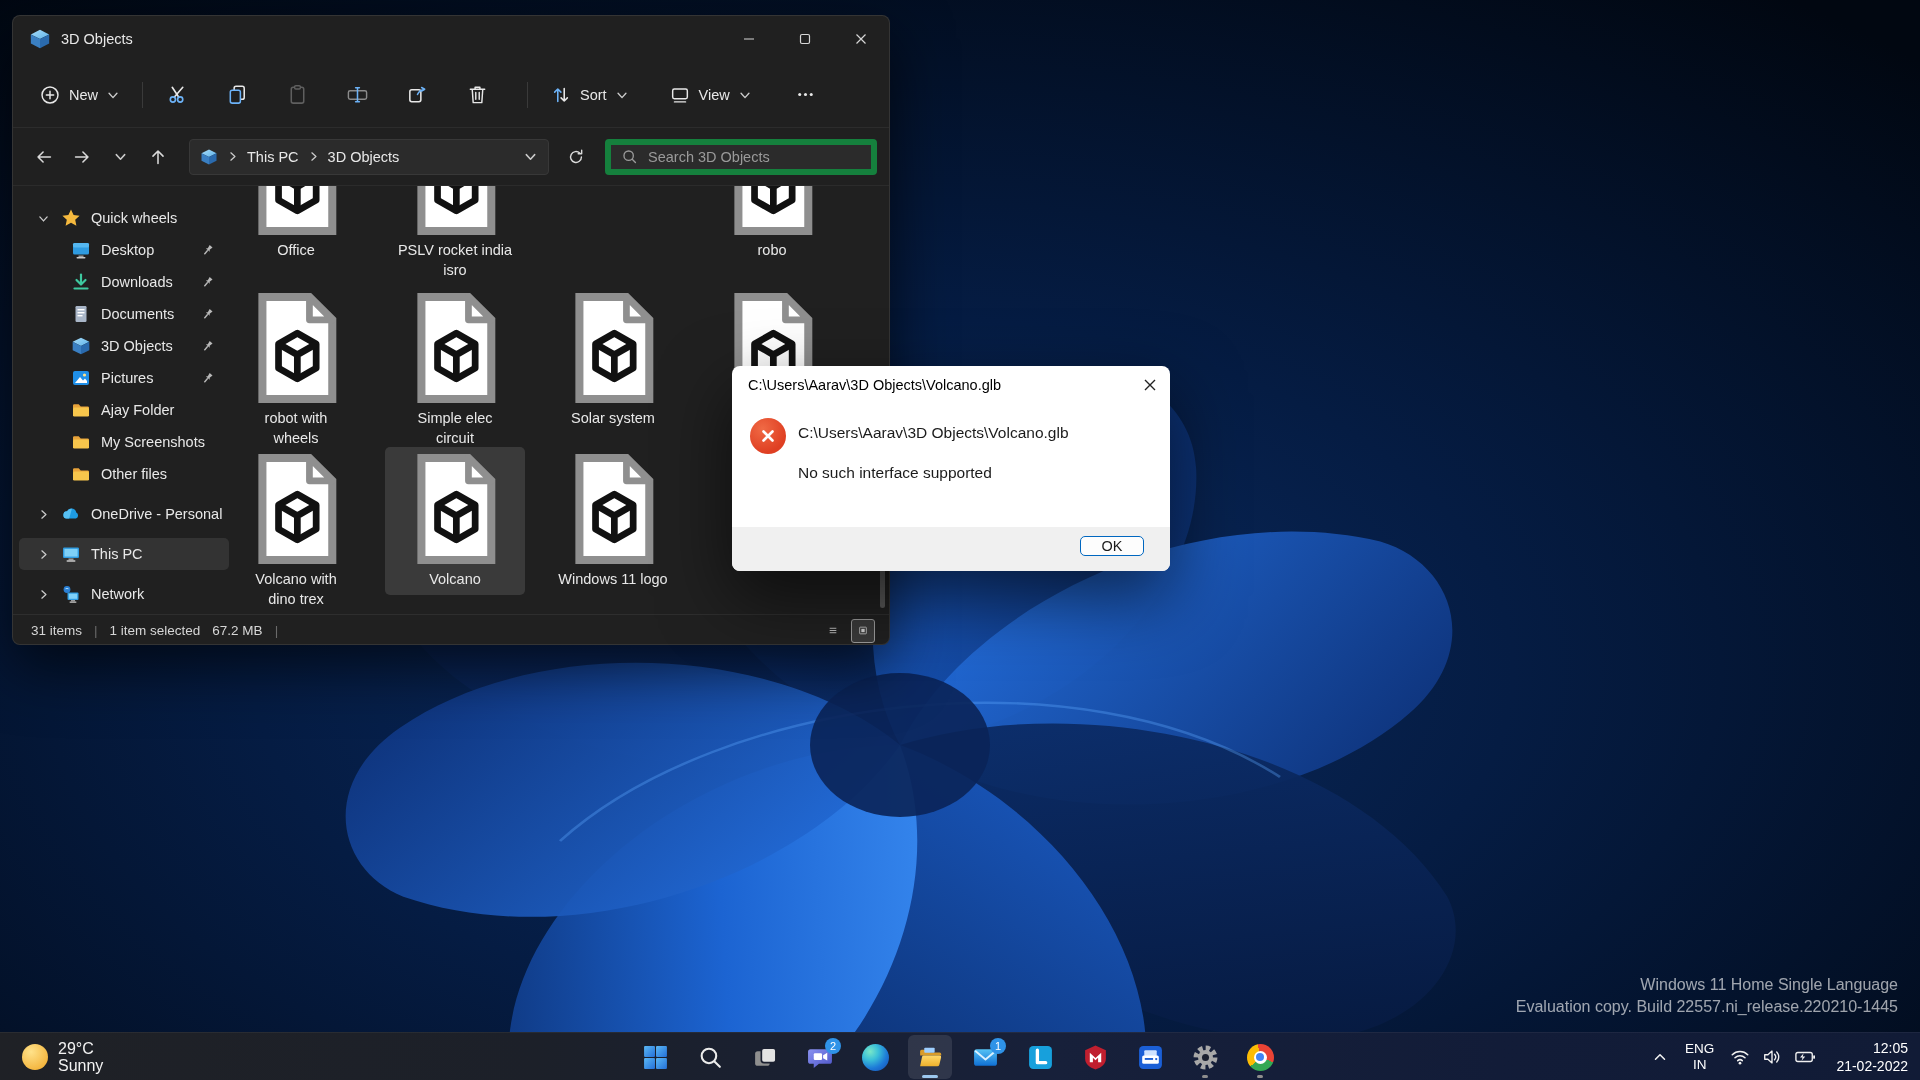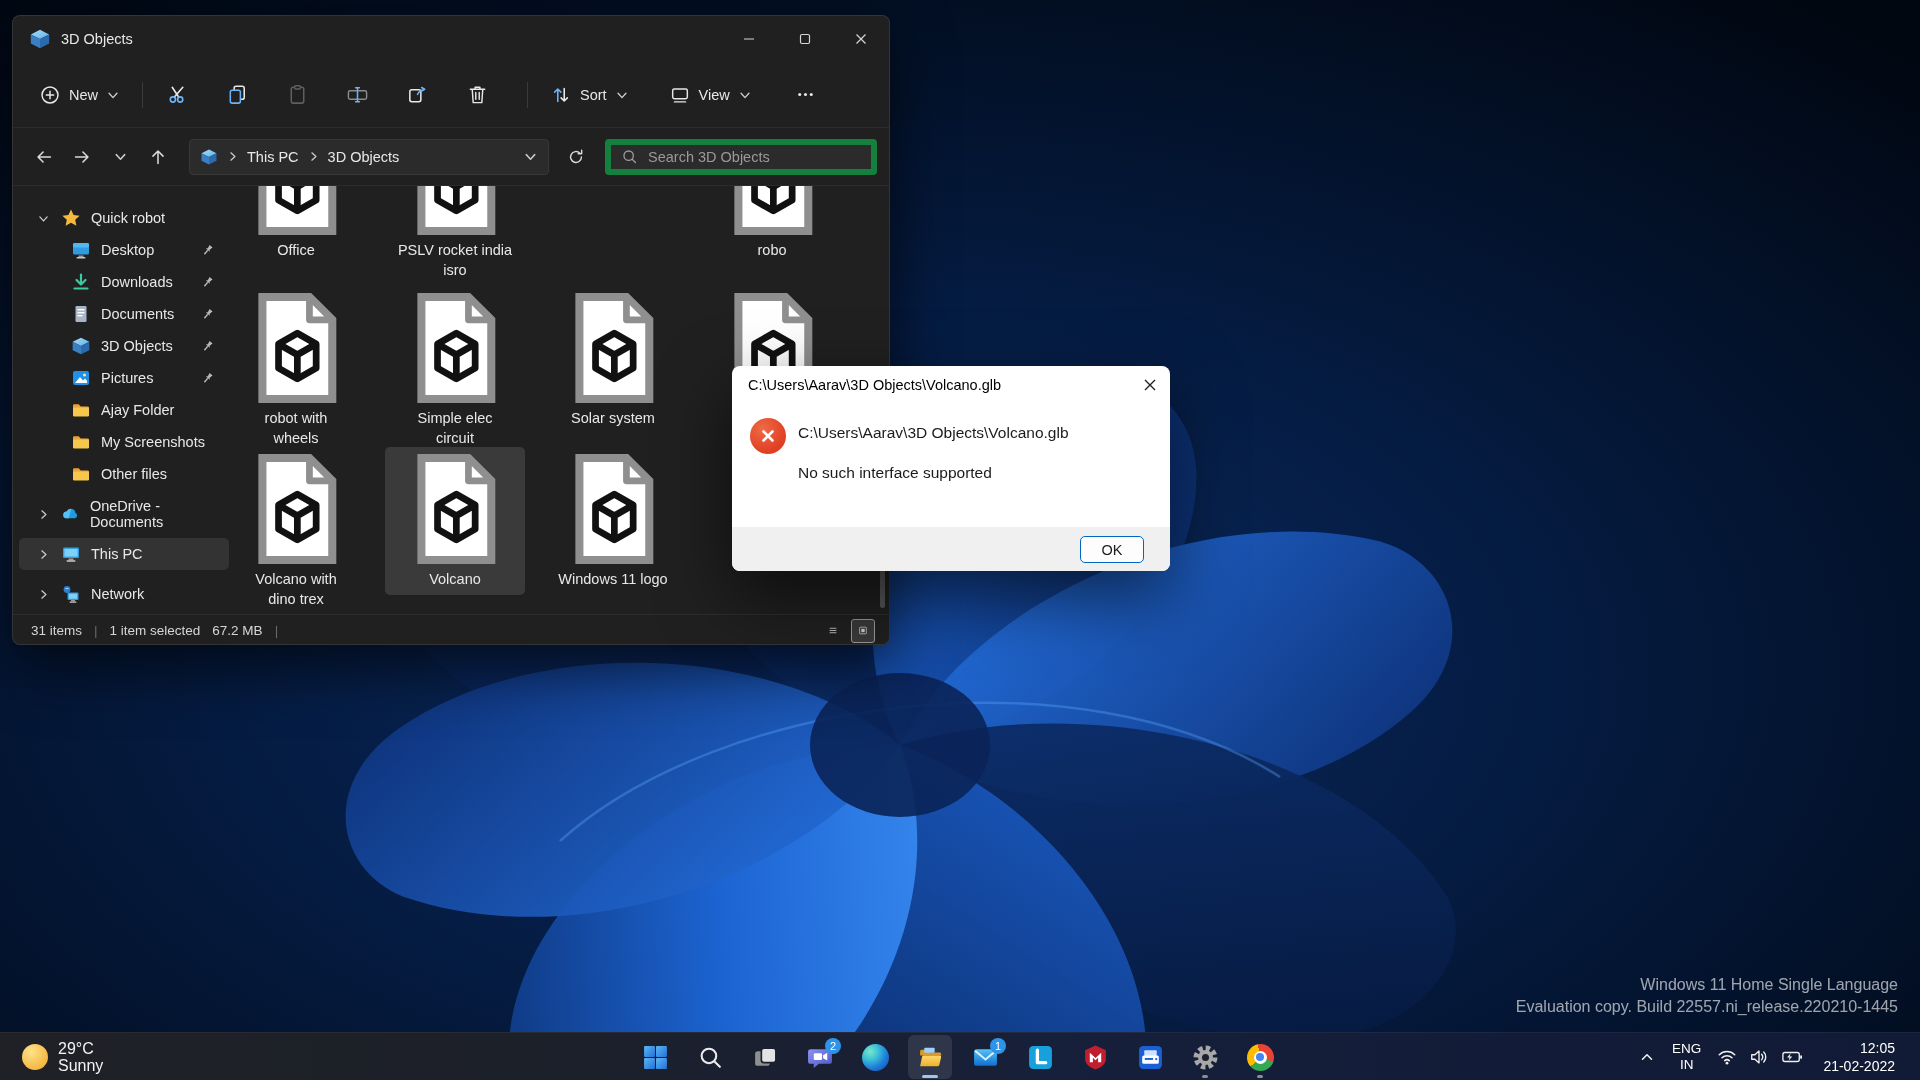--- a/index.html
+++ b/index.html
@@ -60,21 +60,21 @@
   .dialog{position:absolute;left:732px;top:366px;width:438px;height:205px;background:#ffffff;border-radius:8px;
     box-shadow:0 26px 70px rgba(0,0,0,.6);color:#1b1b1b;overflow:hidden;}
   .dlg-title{height:38px;display:flex;align-items:center;padding-left:16px;font-size:14.5px;color:#000;}
   .dlg-close{margin-left:auto;width:40px;height:100%;background:none;border:none;display:flex;align-items:center;justify-content:center;cursor:pointer;}
   .dlg-body{position:relative;height:123px;}
   .err-ico{position:absolute;left:18px;top:14px;width:36px;height:36px;border-radius:50%;
     background:radial-gradient(circle at 35% 30%,#f06a45,#df3f22 70%);display:flex;align-items:center;justify-content:center;}
   .dlg-line1{position:absolute;left:66px;top:20px;font-size:15.5px;}
   .dlg-line2{position:absolute;left:66px;top:60px;font-size:15.5px;}
   .dlg-footer{position:absolute;left:0;right:0;bottom:0;height:44px;background:#f0f0f0;}
-  .ok-btn{position:absolute;right:26px;top:9px;width:64px;height:27px;background:#fdfdfd;border:1px solid #0067c0;
+  .ok-btn{position:absolute;right:26px;top:9px;width:64px;height:20px;background:#fdfdfd;border:1px solid #0067c0;
     border-radius:5px;font-size:14.5px;font-family:inherit;color:#1b1b1b;cursor:pointer;}
   
   .taskbar{position:absolute;left:0;right:0;bottom:0;height:48px;
     background:linear-gradient(90deg,#1f2126 0%,#1c2029 28%,#17203a 55%,#121c38 78%,#111b36 100%);
     border-top:1px solid rgba(255,255,255,.05);}
   .weather{position:absolute;left:14px;top:0;height:48px;display:flex;align-items:center;gap:10px;cursor:pointer;padding:0 8px;}
   .sun{width:26px;height:26px;border-radius:50%;background:radial-gradient(circle at 35% 30%,#ffe28a,#f4b63f 75%);}
   .weather-txt{font-size:16px;line-height:17px;color:#f2f2f2;}
   .task-icons{position:absolute;left:633px;top:0;height:48px;display:flex;align-items:center;gap:11px;}
   .task-slot{position:relative;width:44px;height:44px;border-radius:6px;display:flex;align-items:center;justify-content:center;cursor:pointer;}
@@ -83,21 +83,21 @@
   .ind.active{width:16px;background:#9cc8ef;}
   .ind.running{width:6px;background:#8d8d8d;}
   .badge{position:absolute;top:3px;right:1px;min-width:16px;height:16px;border-radius:8px;background:#2f93e8;
     color:#fff;font-size:11px;display:flex;align-items:center;justify-content:center;padding:0 3px;}
   .chrome-icon{position:relative;width:27px;height:27px;border-radius:50%;
     background:conic-gradient(from 110deg,#34a853 0 33%,#fbbc05 33% 66%,#ea4335 66% 100%);}
   .chrome-mid{position:absolute;left:7px;top:7px;width:13px;height:13px;border-radius:50%;background:#fff;}
   .chrome-core{position:absolute;left:2.5px;top:2.5px;width:8px;height:8px;border-radius:50%;background:#4285f4;}
   .edge-icon{width:27px;height:27px;border-radius:50%;
     background:radial-gradient(circle at 30% 28%,#79e7c8 0%,#3cc1d8 30%,#1d7ad8 62%,#1547ad 100%);}
-  .tray{position:absolute;right:0;top:0;height:48px;display:flex;align-items:center;padding-right:25px;}
+  .tray{position:absolute;right:0;top:0;height:48px;display:flex;align-items:center;padding-right:12px;}
   .tray-btn{display:flex;align-items:center;justify-content:center;background:none;border:none;cursor:pointer;padding:6px;}
   .lang{font-size:13.5px;line-height:16px;text-align:center;color:#fff;margin:0 10px;cursor:pointer;}
   .clock{margin-left:14px;text-align:right;font-size:14px;line-height:18px;color:#fff;cursor:pointer;}
   .hidden-defs{position:absolute;width:0;height:0;overflow:hidden;}
 </style>
 </head>
 <body>
 
 <svg class="hidden-defs" xmlns="http://www.w3.org/2000/svg">
   <defs>
@@ -541,21 +541,21 @@
       <div class="sidebar" id="sidebar">
           <div class="side-row">
             <div class="chev">
               <svg width="13" height="13">
                 <use href="#sym-chev-down" xlink:href="#sym-chev-down"></use>
               </svg>
             </div>
             <svg width="20" height="20">
               <use href="#sym-star" xlink:href="#sym-star"></use>
             </svg>
-            <span>Quick robot</span>
+            <span>Quick wheels</span>
           </div>
           <div class="side-row child">
             <svg width="20" height="20">
               <use href="#sym-desktop" xlink:href="#sym-desktop"></use>
             </svg>
             <span>Desktop</span>
             <div class="pin">
               <svg width="15" height="15">
                 <use href="#sym-pin" xlink:href="#sym-pin"></use>
               </svg>
@@ -626,21 +626,21 @@
           <div class="side-gap"></div>
           <div class="side-row">
             <div class="chev">
               <svg width="13" height="13">
                 <use href="#sym-chev-right" xlink:href="#sym-chev-right"></use>
               </svg>
             </div>
             <svg width="20" height="20">
               <use href="#sym-onedrive" xlink:href="#sym-onedrive"></use>
             </svg>
-            <span>OneDrive - Documents</span>
+            <span>OneDrive - Personal</span>
           </div>
           <div class="side-gap"></div>
           <div class="side-row selected">
             <div class="chev">
               <svg width="13" height="13">
                 <use href="#sym-chev-right" xlink:href="#sym-chev-right"></use>
               </svg>
             </div>
             <svg width="20" height="20">
               <use href="#sym-thispc" xlink:href="#sym-thispc"></use>

